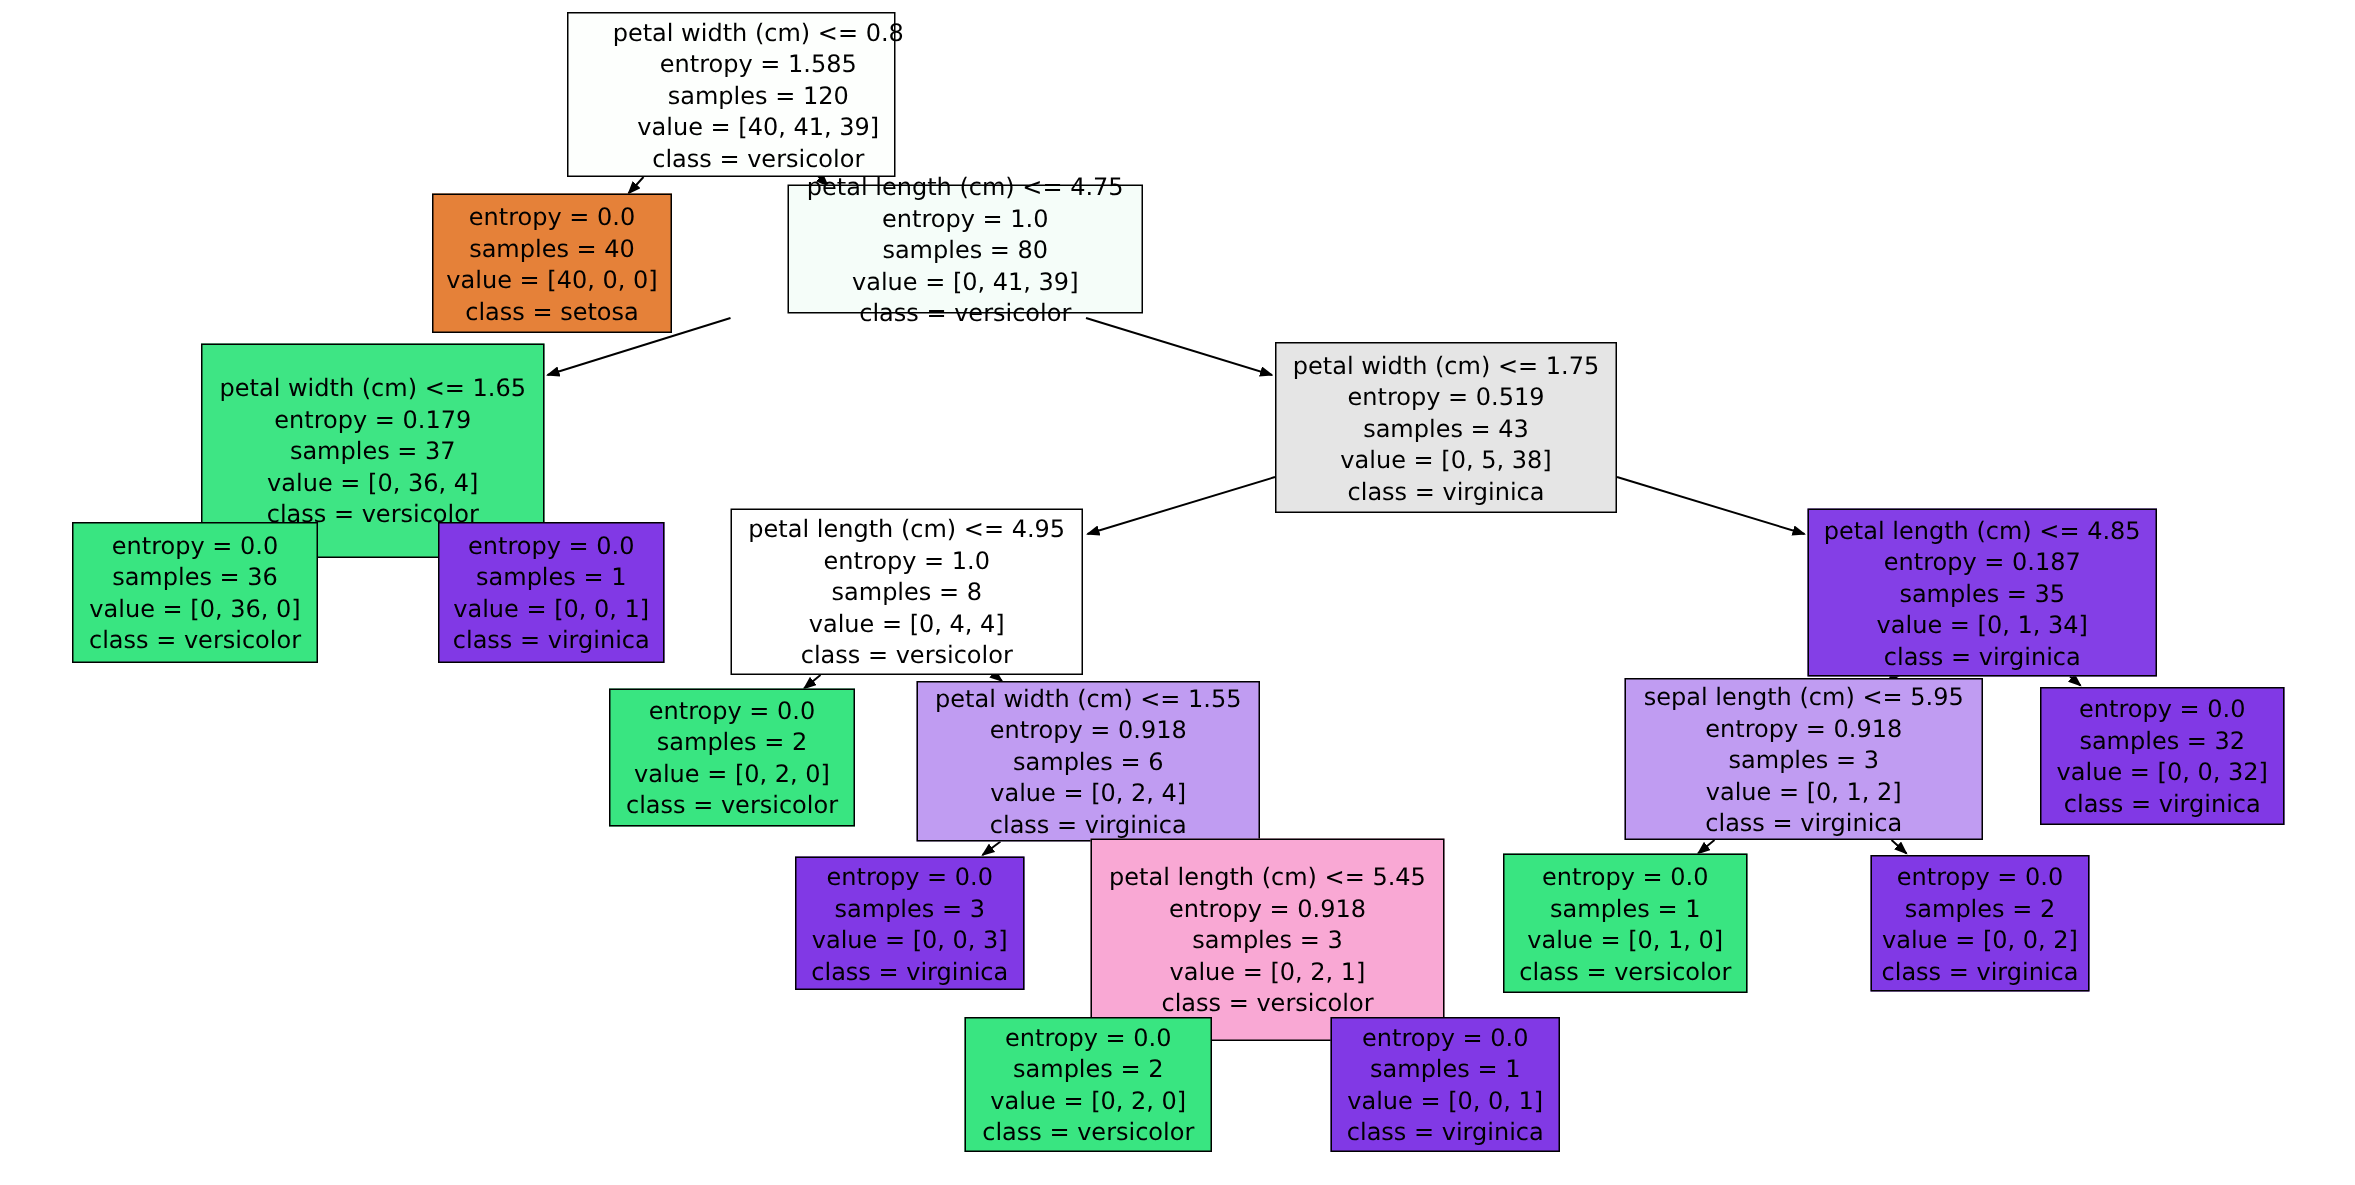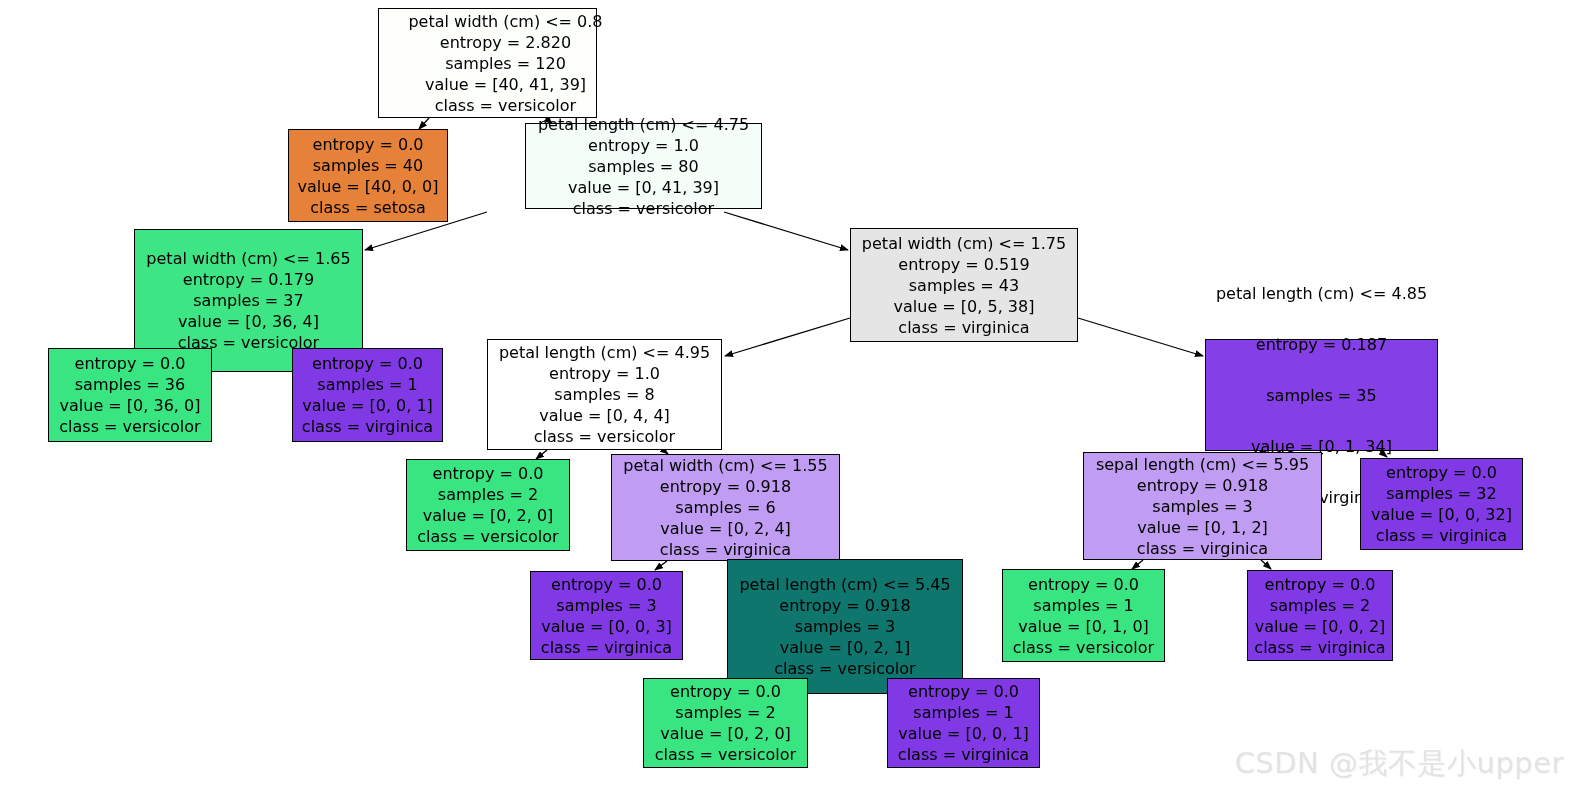--- a/index.html
+++ b/index.html
@@ -64,21 +64,21 @@
       <line x1="780" y1="555" x2="788" y2="561" marker-end="url(#arrow)"></line>
       <line x1="1143" y1="560" x2="1132" y2="569" marker-end="url(#arrow)"></line>
       <line x1="1261" y1="560" x2="1271" y2="569" marker-end="url(#arrow)"></line>
       <line x1="782" y1="672" x2="775" y2="677" marker-end="url(#arrow)"></line>
       <line x1="907" y1="672" x2="914" y2="677" marker-end="url(#arrow)"></line>
     </g>
   </svg>
 
   <div class="node" style="left: 378px; top: 8px; width: 219px; height: 110px; background: rgb(253, 255, 253); padding-left: 36px;">
     <div>petal width (cm) &lt;= 0.8</div>
-    <div>entropy = 2.820</div>
+    <div>entropy = 1.585</div>
     <div>samples = 120</div>
     <div>value = [40, 41, 39]</div>
     <div>class = versicolor</div>
   </div>
 
   <div class="node" style="left: 288px; top: 129px; width: 160px; height: 93px; background: rgb(229, 129, 57);">
     <div>entropy = 0.0</div>
     <div>samples = 40</div>
     <div>value = [40, 0, 0]</div>
     <div>class = setosa</div>
@@ -123,21 +123,21 @@
   </div>
 
   <div class="node" style="left: 487px; top: 339px; width: 235px; height: 111px; background: rgb(255, 255, 255);">
     <div>petal length (cm) &lt;= 4.95</div>
     <div>entropy = 1.0</div>
     <div>samples = 8</div>
     <div>value = [0, 4, 4]</div>
     <div>class = versicolor</div>
   </div>
 
-  <div class="node" style="left: 1205px; top: 339px; width: 233px; height: 112px; background: rgb(132, 63, 230); gap: 30px;">
+  <div class="node" style="left: 1205px; top: 339px; width: 233px; height: 112px; background: rgb(132, 63, 230);">
     <div>petal length (cm) &lt;= 4.85</div>
     <div>entropy = 0.187</div>
     <div>samples = 35</div>
     <div>value = [0, 1, 34]</div>
     <div>class = virginica</div>
   </div>
 
   <div class="node" style="left: 406px; top: 459px; width: 164px; height: 92px; background: rgb(57, 229, 129);">
     <div>entropy = 0.0</div>
     <div>samples = 2</div>
@@ -168,21 +168,21 @@
     <div>class = virginica</div>
   </div>
 
   <div class="node" style="left: 530px; top: 571px; width: 153px; height: 89px; background: rgb(129, 57, 229);">
     <div>entropy = 0.0</div>
     <div>samples = 3</div>
     <div>value = [0, 0, 3]</div>
     <div>class = virginica</div>
   </div>
 
-  <div class="node" style="left: 727px; top: 559px; width: 236px; height: 135px; background: #0f766e;">
+  <div class="node" style="left: 727px; top: 559px; width: 236px; height: 135px; background: #f9a8d4;">
     <div>petal length (cm) &lt;= 5.45</div>
     <div>entropy = 0.918</div>
     <div>samples = 3</div>
     <div>value = [0, 2, 1]</div>
     <div>class = versicolor</div>
   </div>
 
   <div class="node" style="left: 1002px; top: 569px; width: 163px; height: 93px; background: rgb(57, 229, 129);">
     <div>entropy = 0.0</div>
     <div>samples = 1</div>
@@ -204,15 +204,14 @@
     <div>class = versicolor</div>
   </div>
 
   <div class="node" style="left: 887px; top: 678px; width: 153px; height: 90px; background: rgb(129, 57, 229);">
     <div>entropy = 0.0</div>
     <div>samples = 1</div>
     <div>value = [0, 0, 1]</div>
     <div>class = virginica</div>
   </div>
 
-  <div class="watermark">CSDN @我不是小upper</div>
 
 </div>
 
 </body></html>

